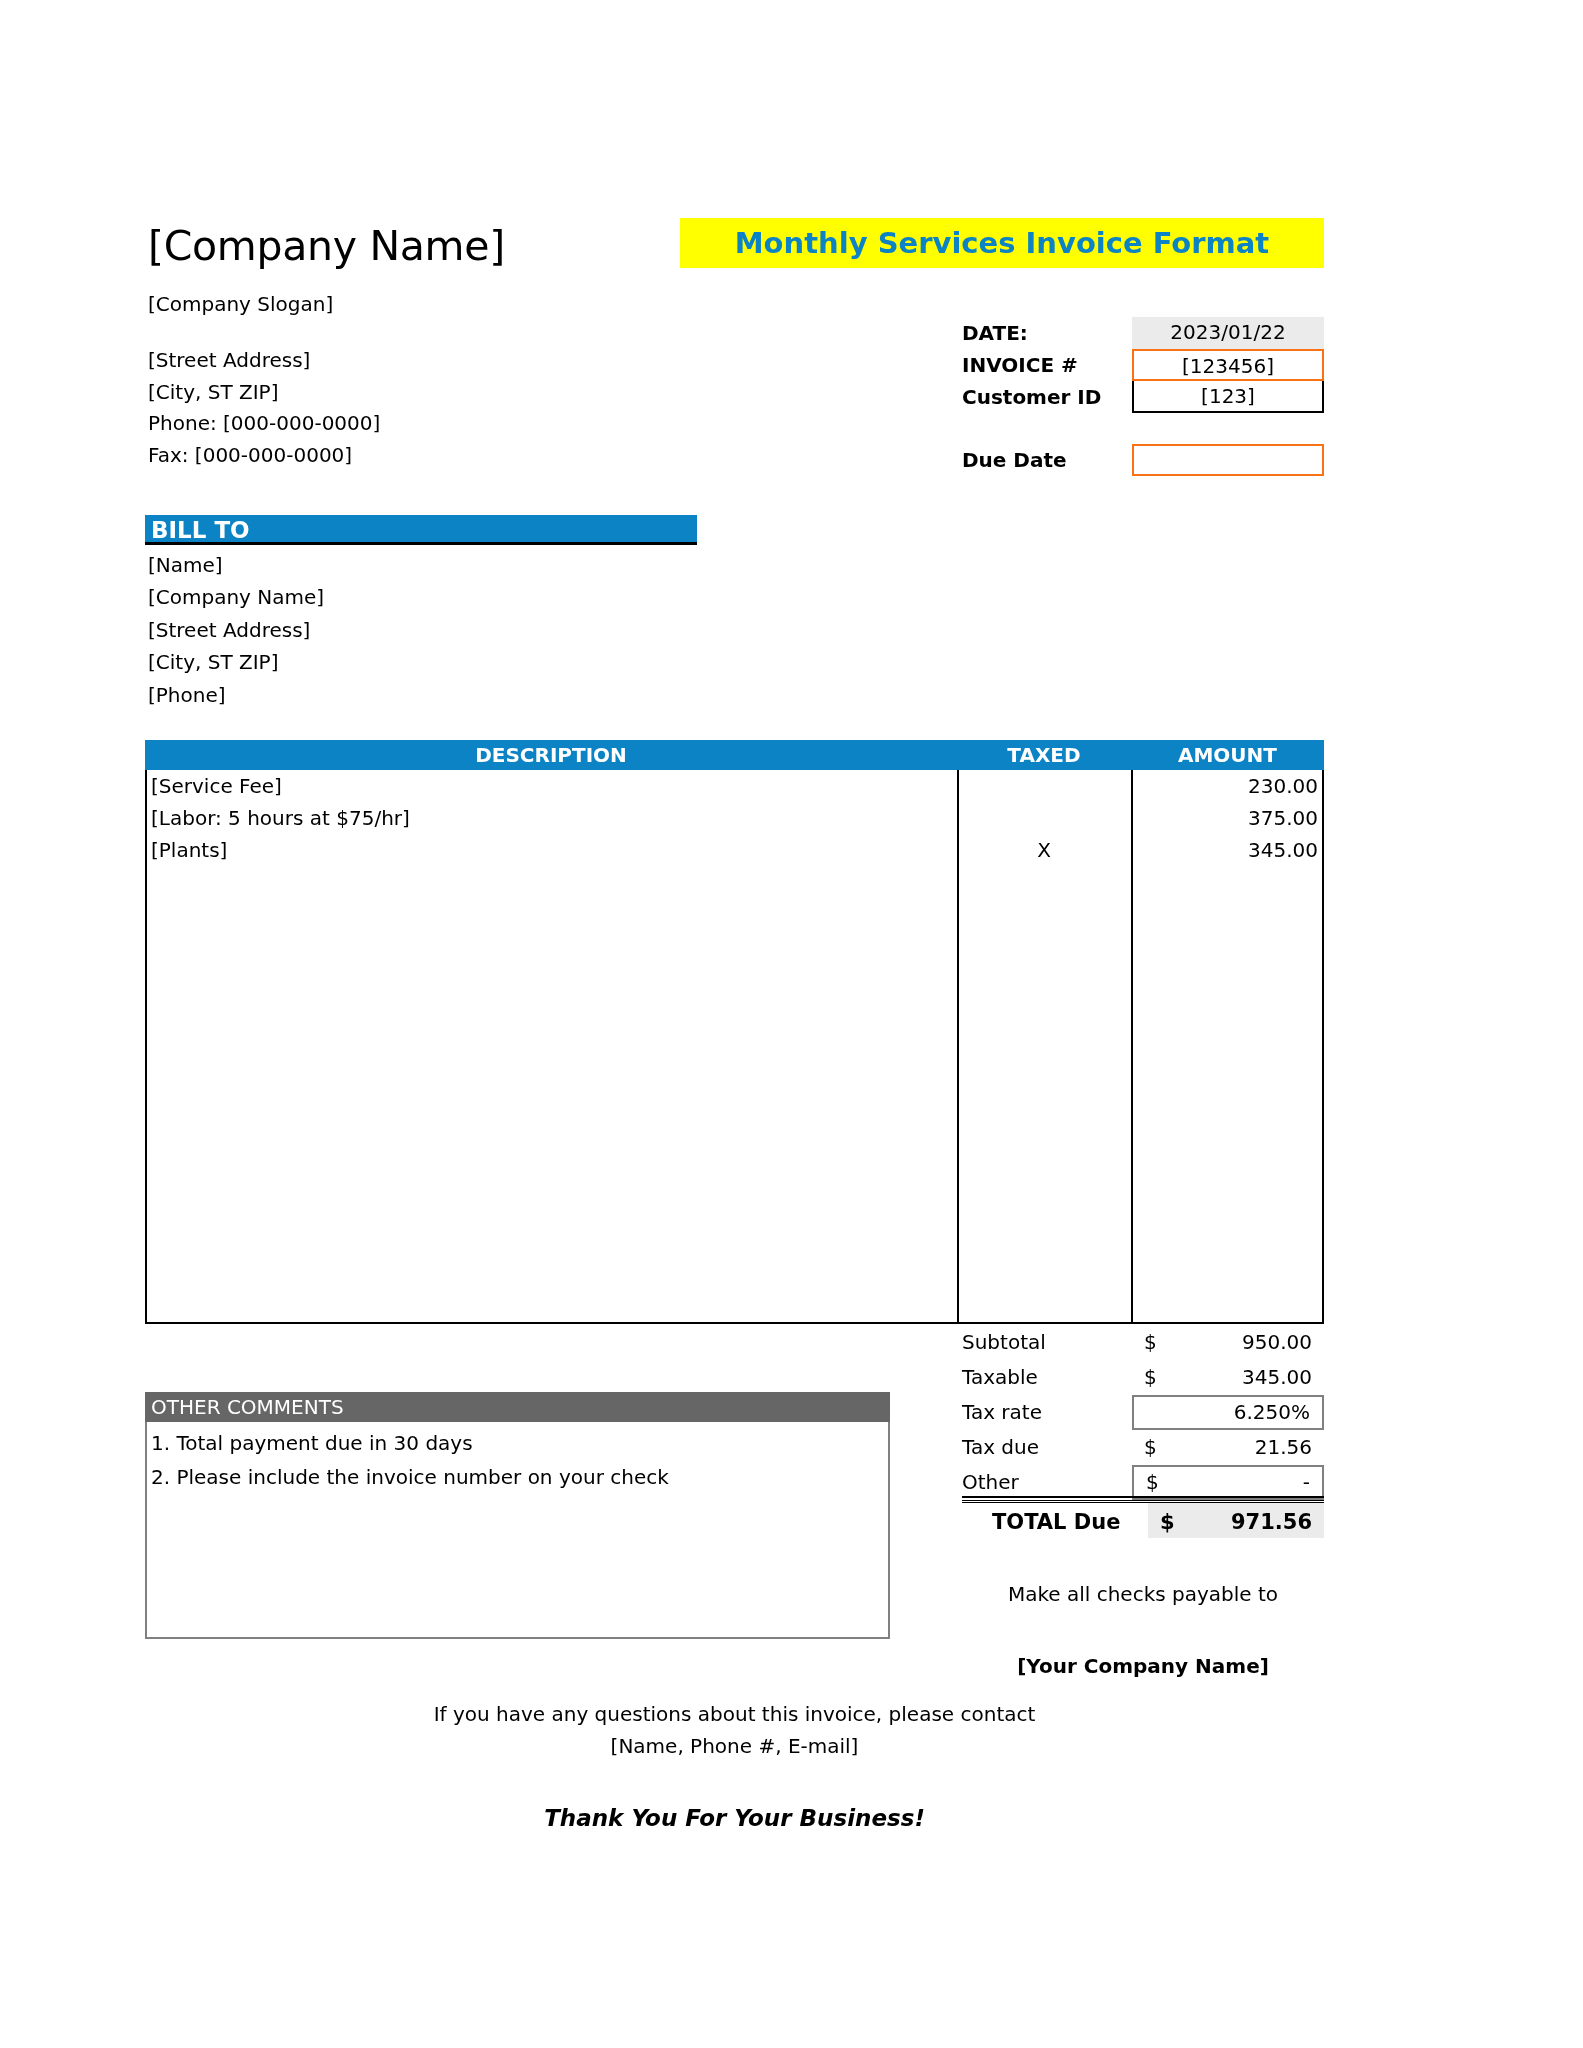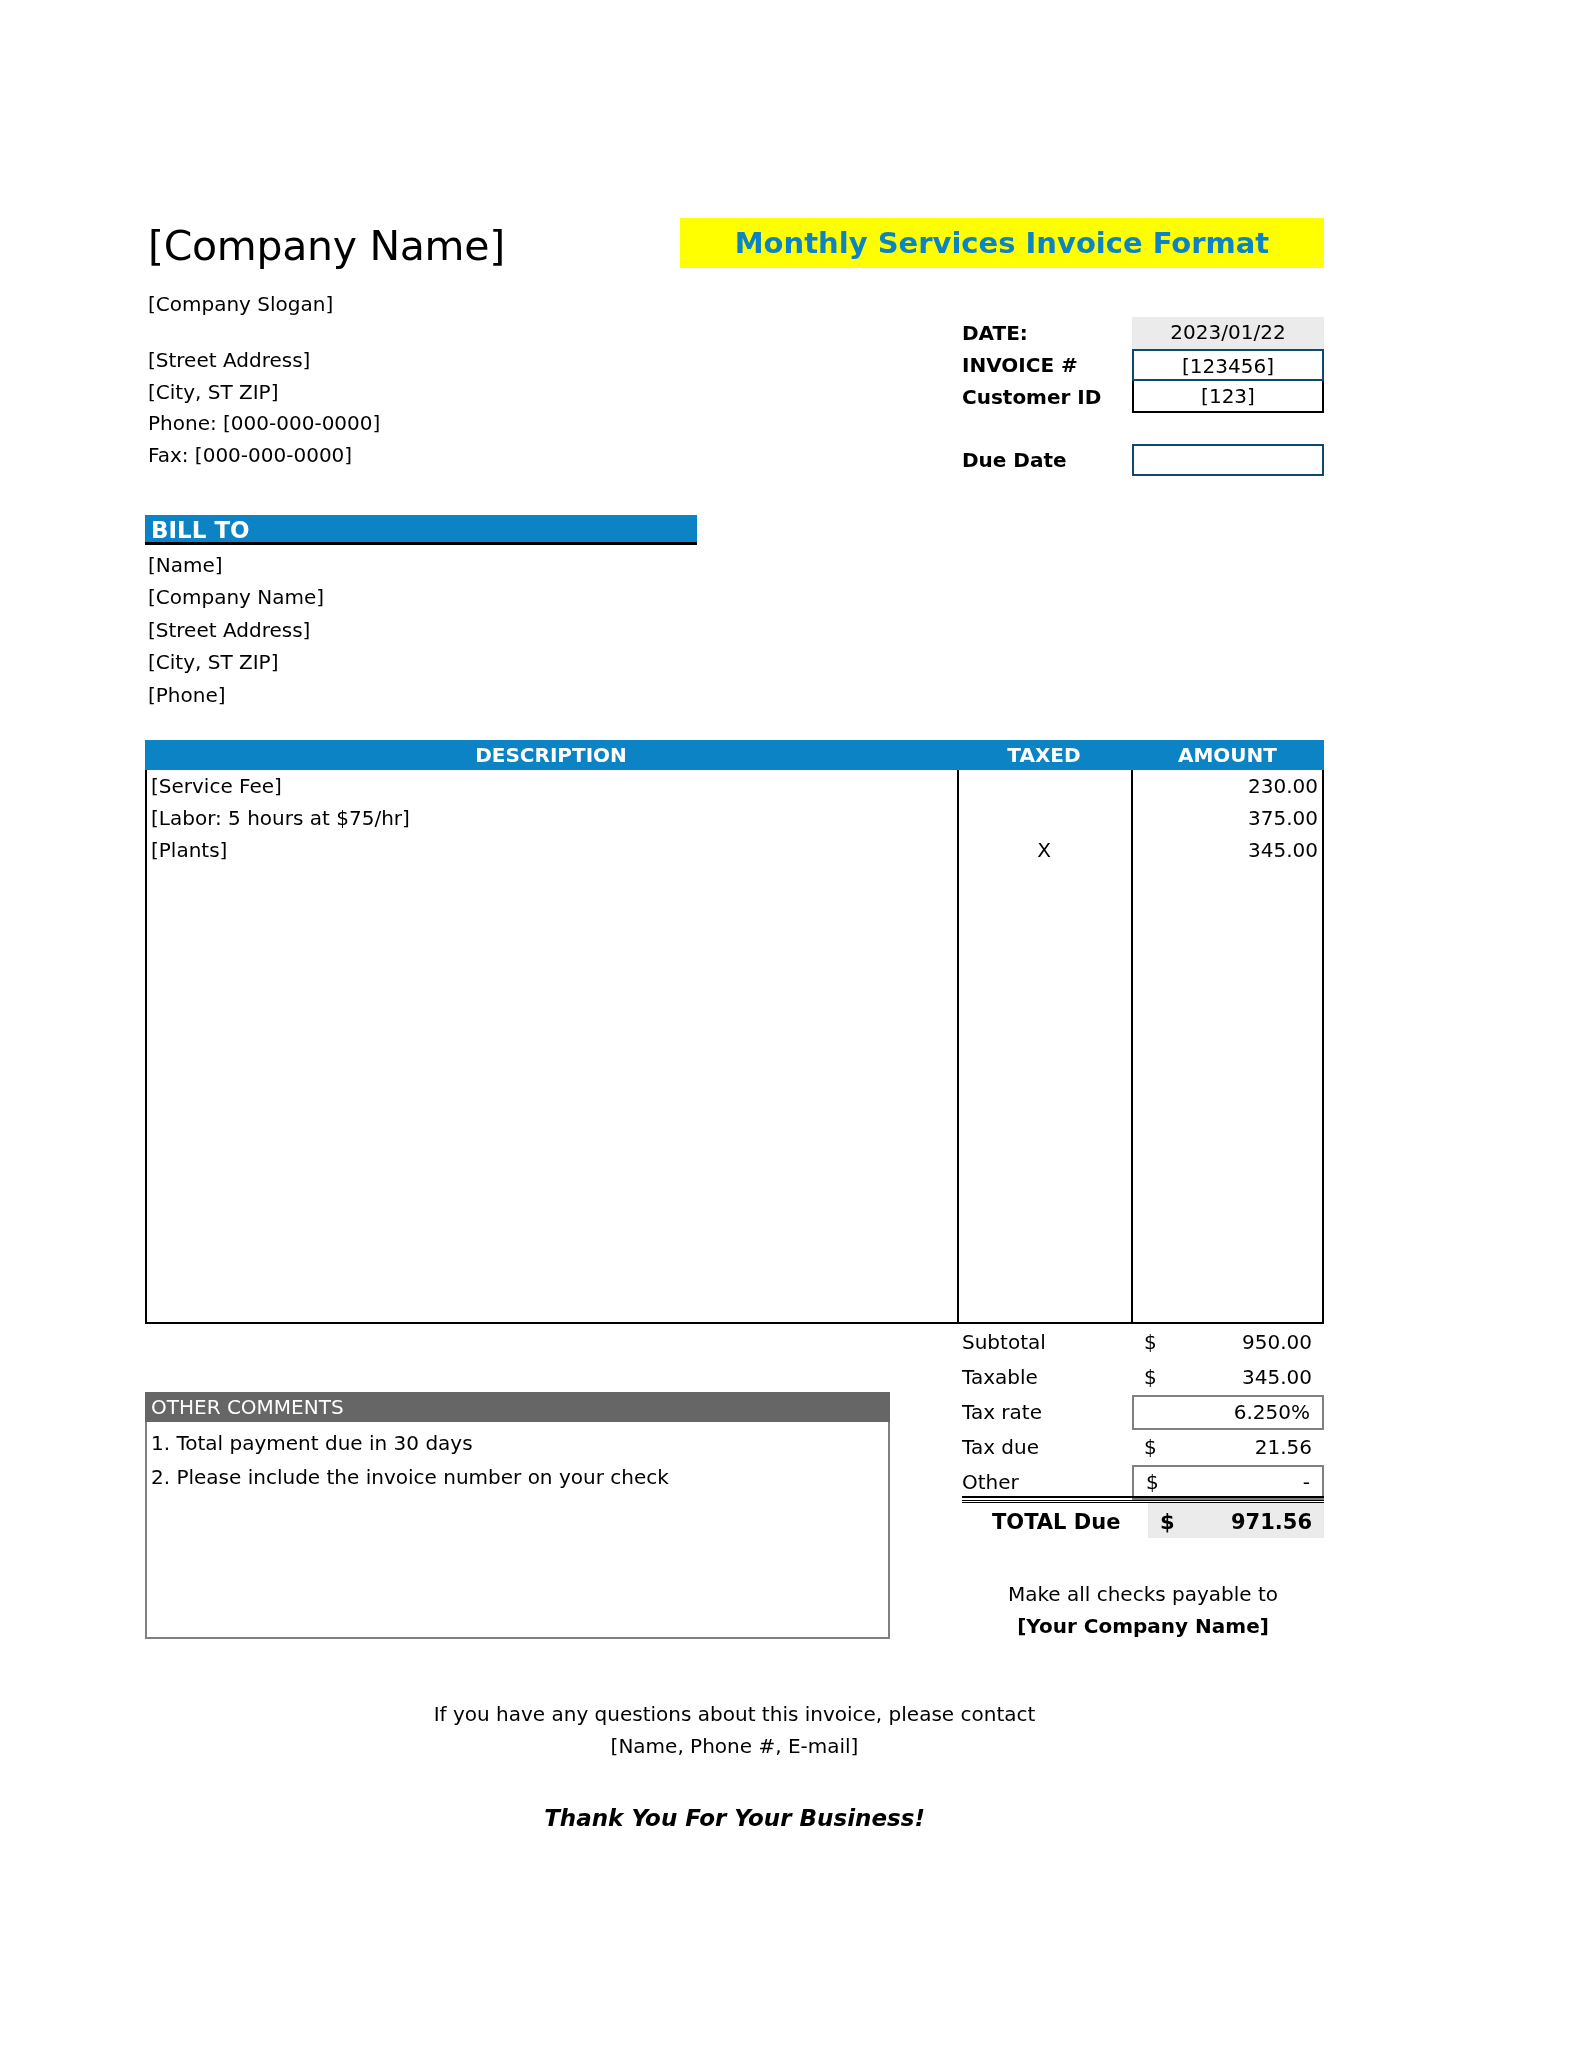--- a/index.html
+++ b/index.html
@@ -95,21 +95,21 @@
   .meta-value {
     width: 192px;
     font-size: 20px;
     line-height: 30px;
     text-align: center;
   }
   .meta-value.shaded {
     background: #ebebeb;
   }
   .meta-value.boxed {
-    border: 2px solid #0c4a6e;
+    border: 2px solid #f97316;
   }
   .meta-value.boxed-nt {
     border: 2px solid #000000;
     border-top: none;
   }
   .meta-gap { height: 31px; }
   .meta-row.duedate { height: 32px; }
 
   
   .billto-bar {
@@ -299,21 +299,21 @@
 
   
   .payable {
     position: absolute;
     left: 962px;
     top: 1578px;
     width: 362px;
     text-align: center;
   }
   .payable .l1 { font-size: 20px; line-height: 32px; }
-  .payable .l2 { font-size: 20px; line-height: 32px; font-weight: bold; }
+  .payable .l2 { font-size: 20px; line-height: 32px; font-weight: bold; margin-top: 40px; }
 
   
   .footer {
     position: absolute;
     left: 145px;
     top: 1698px;
     width: 1179px;
     text-align: center;
   }
   .footer .q1 { font-size: 20px; line-height: 32px; }

